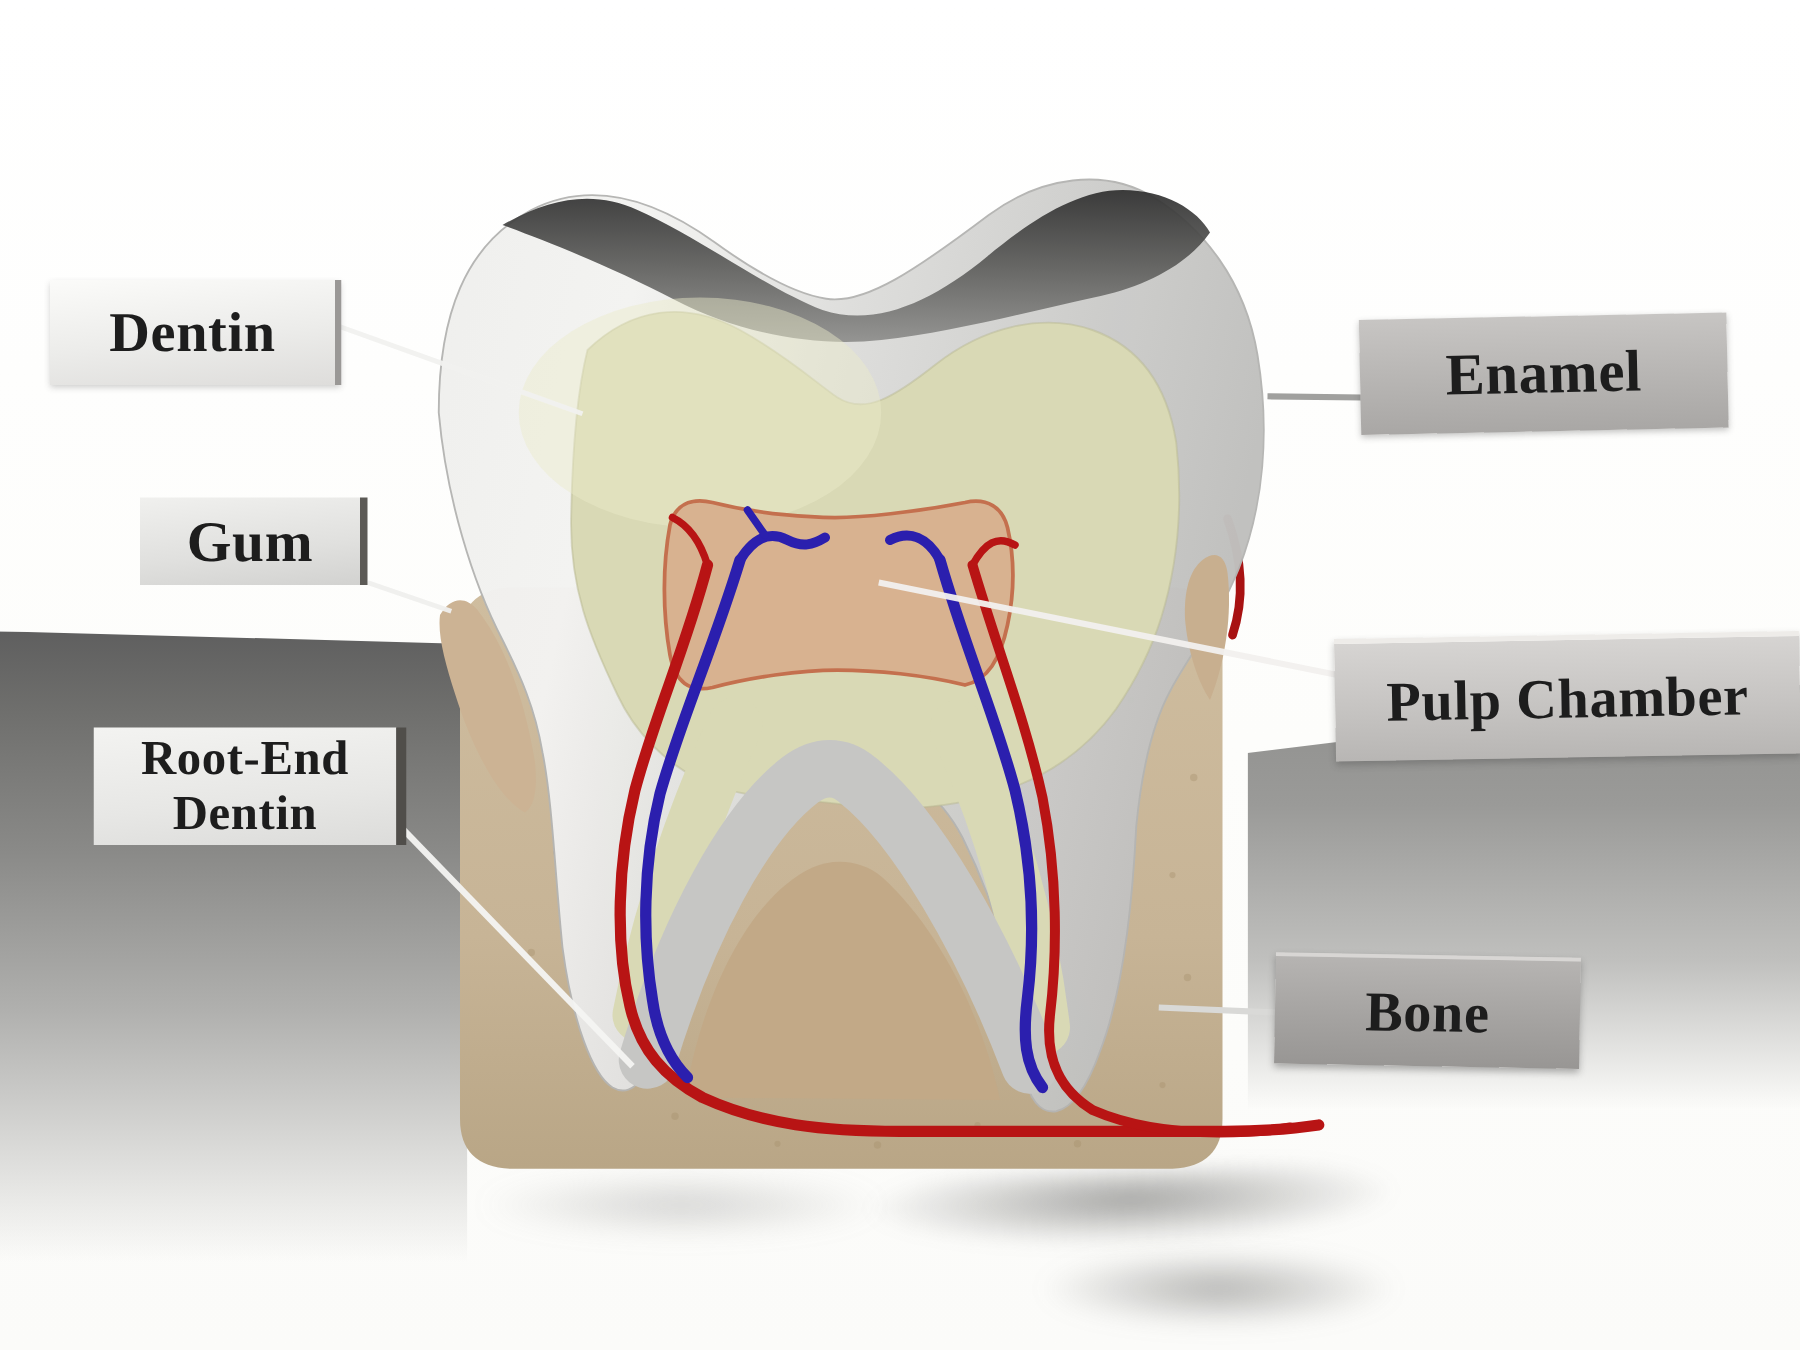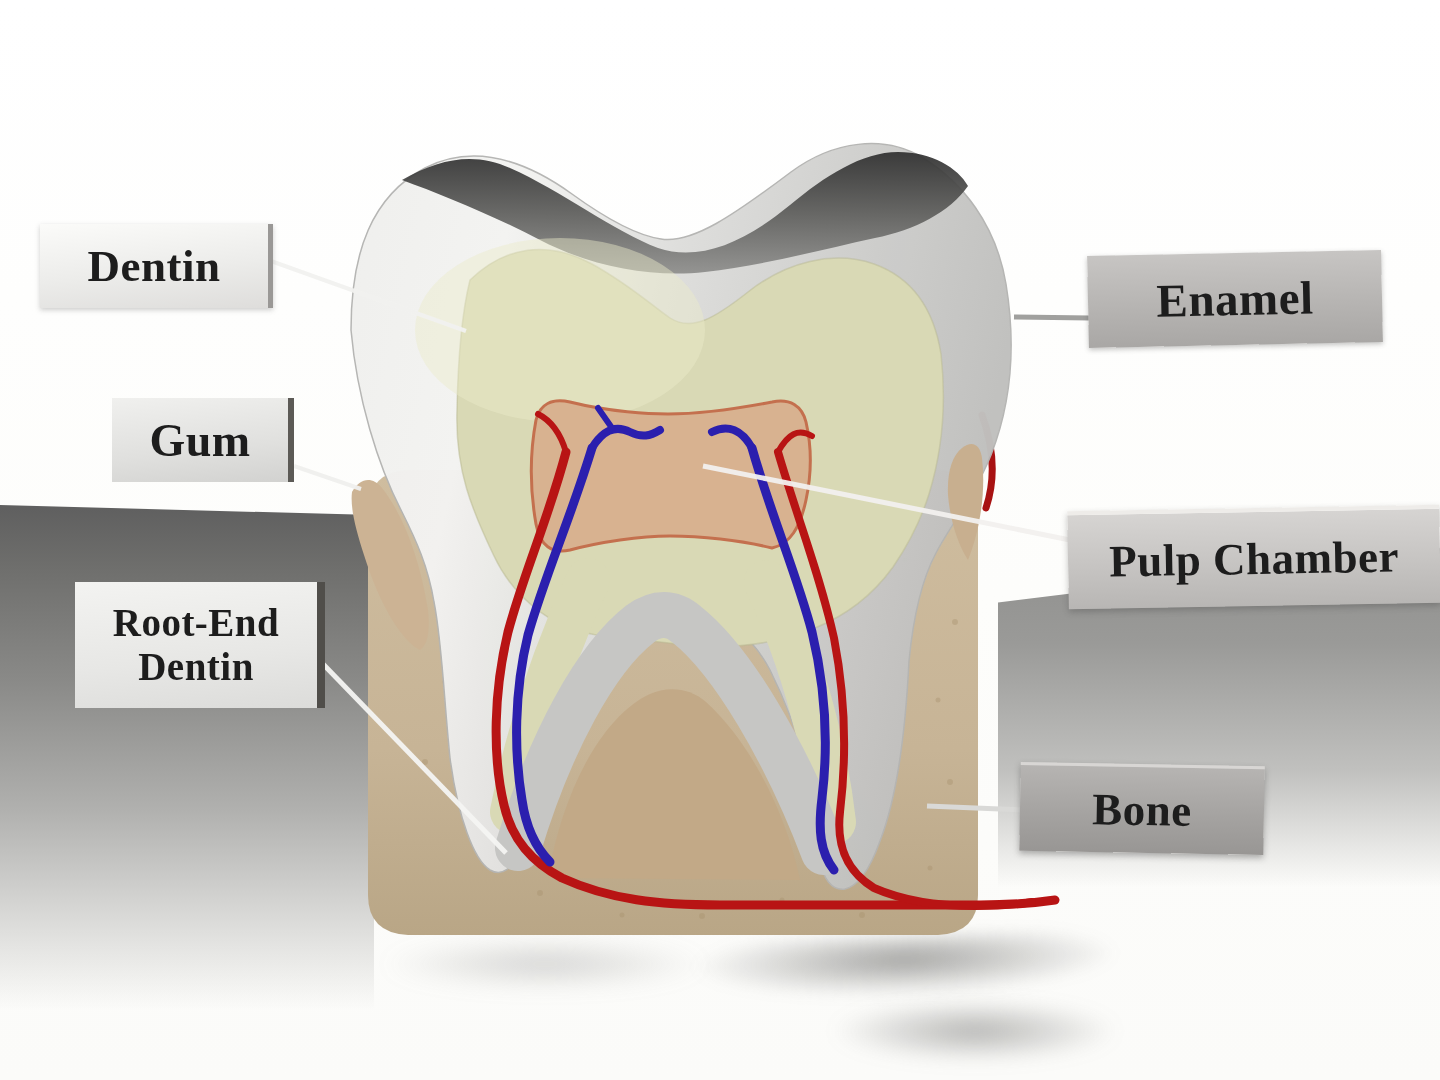--- a/index.html
+++ b/index.html
@@ -32,24 +32,24 @@
   svg.tooth{position:absolute;left:0;top:0;}
   .label{
     position:absolute;display:flex;align-items:center;justify-content:center;
     font-weight:bold;color:#1d1d1d;text-align:center;letter-spacing:.5px;
   }
   .label-light{
     background:linear-gradient(174deg,#fbfbf9 0%,#ececea 55%,#dedddb 100%);
     box-shadow:0 2px 5px rgba(60,60,60,.25);
   }
   .label-dentin{left:40px;top:224px;width:228px;height:84px;font-size:45px;border-right:5px solid #9a9896;}
-  .label-gum{left:112px;top:398px;width:176px;height:84px;font-size:46px;
+  .label-gum{left:112px;top:398px;width:176px;height:70px;font-size:46px;
     background:linear-gradient(174deg,#f0f0ee 0%,#e0e0de 60%,#d2d2d0 100%);
     border-right:6px solid #5c5a56;}
-  .label-rootend{left:75px;top:582px;width:242px;height:126px;font-size:39px;line-height:1.12;
+  .label-rootend{left:75px;top:582px;width:242px;height:94px;font-size:39px;line-height:1.12;
     background:linear-gradient(174deg,#f3f3f1 0%,#e7e7e5 60%,#dcdcda 100%);
     border-right:8px solid #504e4a;flex-direction:column;}
   .label-rootend span{display:block;}
   .label-enamel{left:1088px;top:253px;width:294px;height:92px;font-size:47px;
     background:linear-gradient(180deg,#c7c5c3 0%,#b5b3b1 60%,#a9a7a5 100%);
     transform:rotate(-1.2deg);box-shadow:0 2px 5px rgba(60,60,60,.3);}
   .label-pulp{left:1068px;top:508px;width:372px;height:94px;font-size:45px;
     background:linear-gradient(180deg,#d6d4d2 0%,#c6c4c2 55%,#b8b6b4 100%);
     border-top:4px solid #eeece9;transform:rotate(-1deg);box-shadow:0 3px 6px rgba(60,60,60,.3);}
   .label-bone{left:1020px;top:764px;width:244px;height:86px;font-size:45px;

